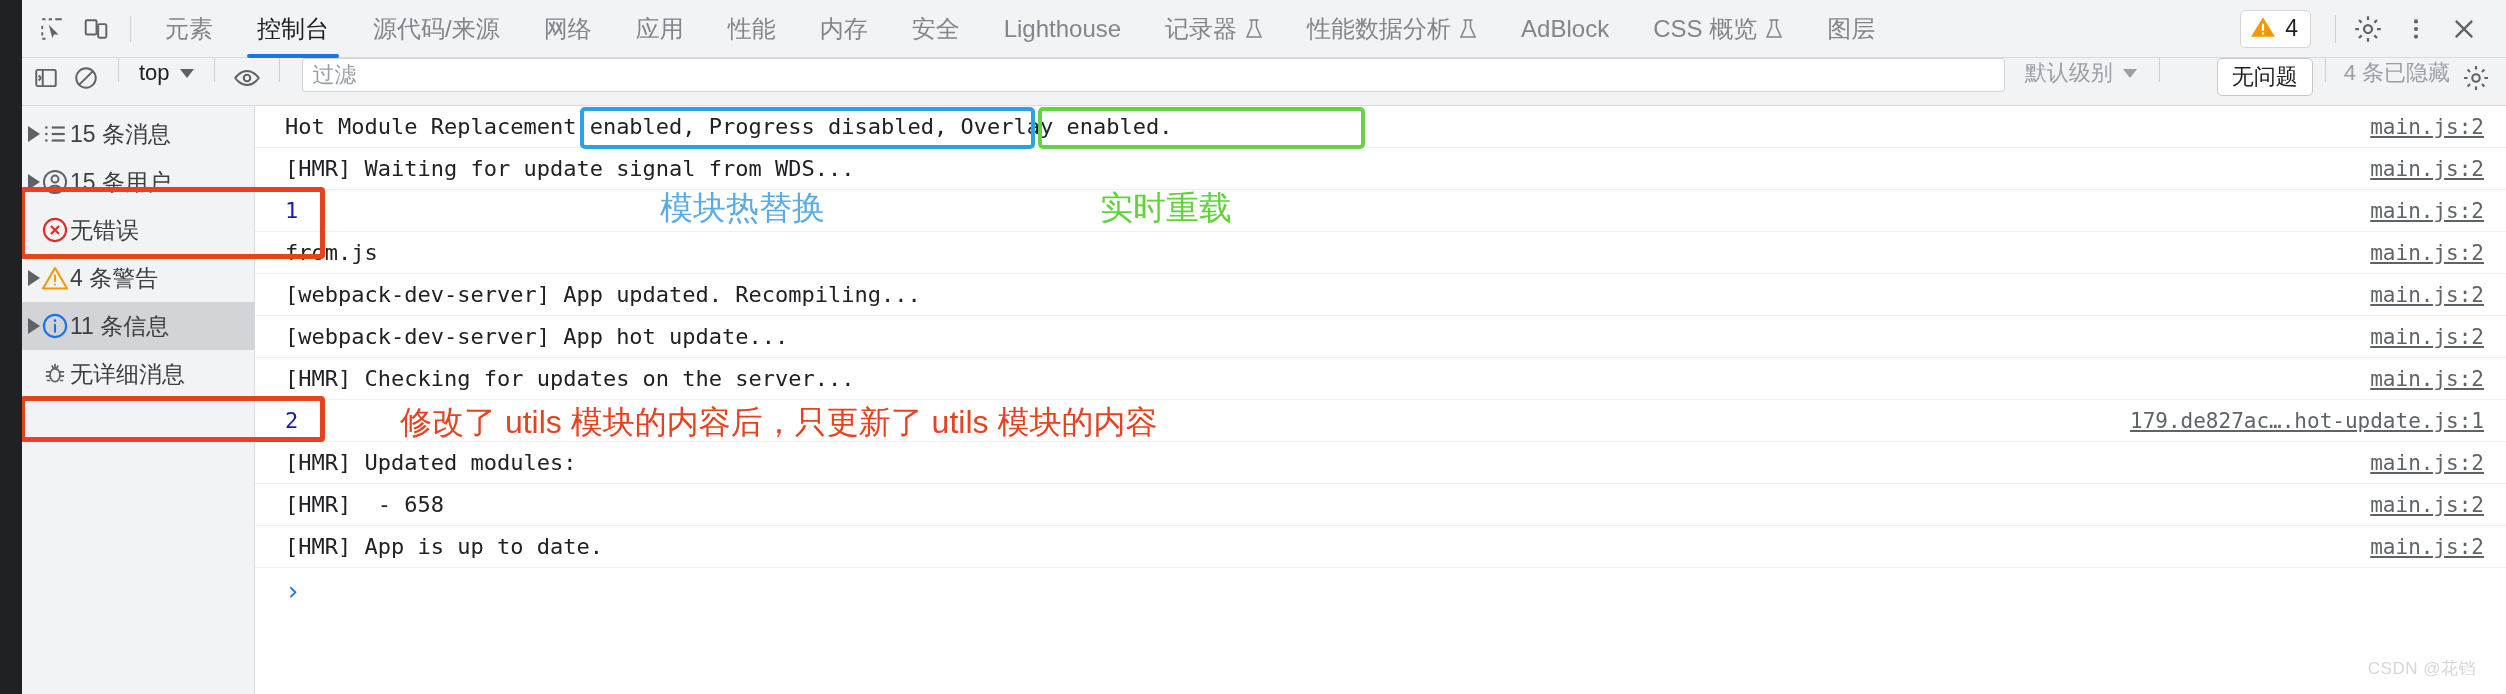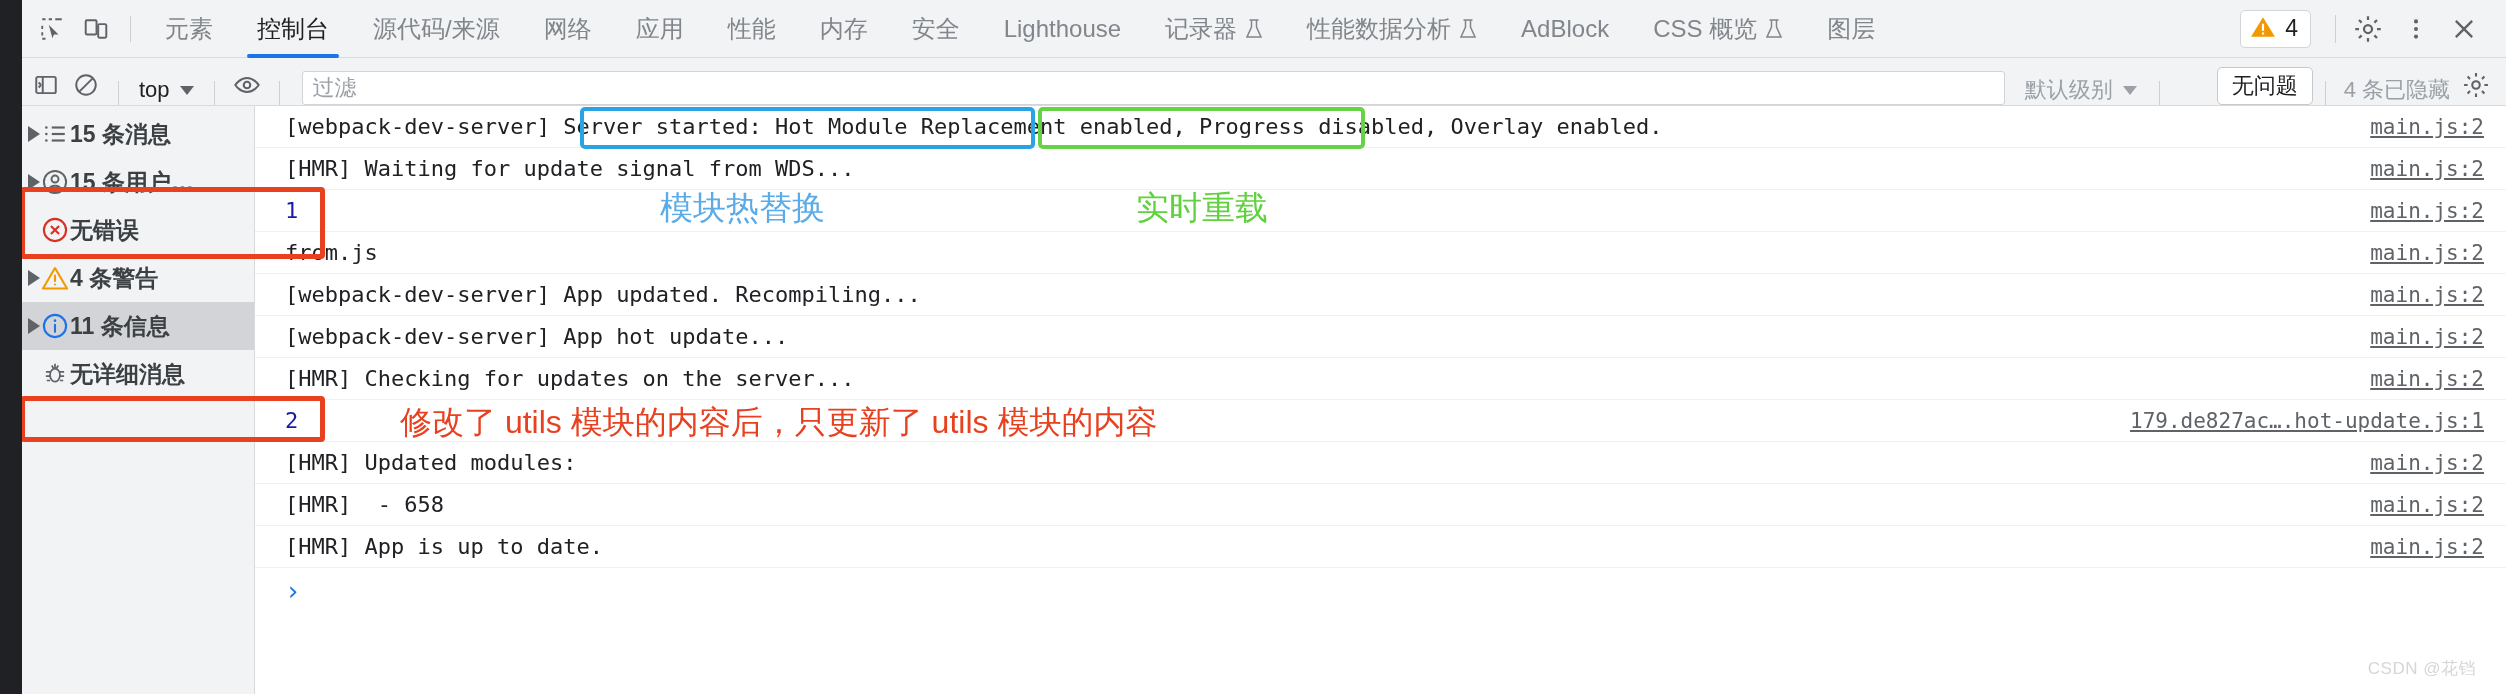--- a/index.html
+++ b/index.html
@@ -52,21 +52,21 @@
   .icon-btn {
     width:48px; height:48px; display:flex; align-items:center; justify-content:center;
     color:#5f6368; cursor:pointer;
   }
   .vdiv { width:1px; height:28px; background:#cdcfd2; margin:0 8px; }
 
   
   .filterbar {
     height:48px; min-height:48px; background:#f1f3f4;
     border-bottom:1px solid #d9dadc;
-    display:flex; align-items:flex-end; padding-left:26px; gap:0;
+    display:flex; align-items:flex-start; padding-left:26px; gap:0;
   }
   .fb-btn { width:40px; height:40px; display:flex; align-items:center; justify-content:center; color:#5f6368; cursor:pointer; }
   .fb-sep { width:1px; height:24px; background:#cdcfd2; margin:0 12px; }
   .ctxsel {
     display:flex; align-items:center; gap:10px; font-size:22px; color:#202124;
     padding:2px 8px; cursor:pointer;
   }
   .caret { width:0; height:0; border-left:7px solid transparent; border-right:7px solid transparent; border-top:9px solid #5f6368; }
   .filterinput {
     flex:1; height:34px; margin:0 10px; background:#fff;
@@ -86,21 +86,21 @@
   
   .body { flex:1; display:flex; min-height:0; position:relative; }
 
   
   .sidebar {
     width:255px; min-width:255px; background:#f1f3f4;
     border-right:1px solid #d9dadc; padding-top:4px;
   }
   .side-item {
     display:flex; align-items:center; height:48px; padding-left:28px; 
-    font-size:23px; color:#3c4043; cursor:pointer; white-space:nowrap;font-weight:bold;
+    font-size:23px; color:#3c4043; cursor:pointer; white-space:nowrap;
   }
   .side-item.selected { background:#d2d4d7; }
   .tri {
     width:0; height:0; border-top:8px solid transparent; border-bottom:8px solid transparent;
     border-left:12px solid #5f6368; flex:0 0 auto;
   }
   .tri.hidden { visibility:hidden; }
   .side-icon { width:30px; height:30px; flex:0 0 auto; display:flex; align-items:center; justify-content:center; }
 
   
@@ -365,21 +365,20 @@
             <path d="M12 2.5v4M9 4.2l1.6 2.4M15 4.2l-1.6 2.4M7.4 10H3.6M7.4 14H3.6M7.4 18H4.4M16.6 10h3.8M16.6 14h3.8M16.6 18h3"></path>
           </svg>
         </span>
         <span>无详细消息</span>
       </div>
     </div>
 
     <div class="console">
 
       <div class="logrow">
-        <span class="msg">[webpack-dev-server] Server started: </span>
         <span class="msg">Hot Module Replacement enabled, </span>
         <span class="msg">Progress disabled, Overlay enabled.</span>
         <span class="src">main.js:2</span>
       </div>
 
       <div class="logrow">
         <span class="msg">[HMR] Waiting for update signal from WDS...</span>
         <span class="src">main.js:2</span>
       </div>
 
@@ -432,18 +431,18 @@
         <span class="prompt-caret">›</span>
       </div>
     </div>
 
     <div class="box box-blue" style="left:580px; top:1px; width:455px; height:42px;"></div>
     <div class="box box-green" style="left:1038px; top:1px; width:327px; height:42px;"></div>
     <div class="box box-red" style="left:20px; top:81px; width:305px; height:72px;"></div>
     <div class="box box-red" style="left:20px; top:290px; width:305px; height:46px;"></div>
 
     <div class="anno-text t-blue" style="left:660px;  top:80px;">模块热替换</div>
-    <div class="anno-text t-green" style="left:1136px; top:80px;font-family:Liberation Serif, serif;">实时重载</div>
+    <div class="anno-text t-green" style="left:1100px; top:80px;font-family:Liberation Serif, serif;">实时重载</div>
     <div class="anno-text t-red" style="left:400px;  top:295px;">修改了 utils 模块的内容后，只更新了 utils 模块的内容</div>
   </div>
 
   <div class="watermark">CSDN @花铛</div>
 </div>
 
 </body></html>

